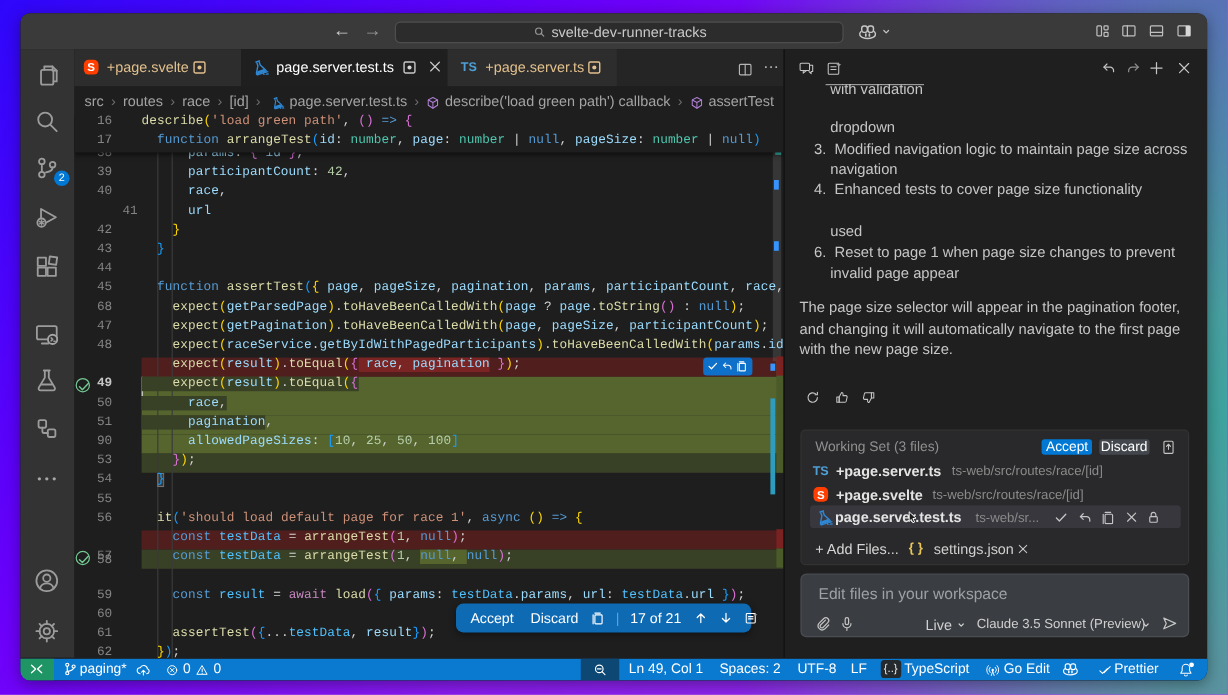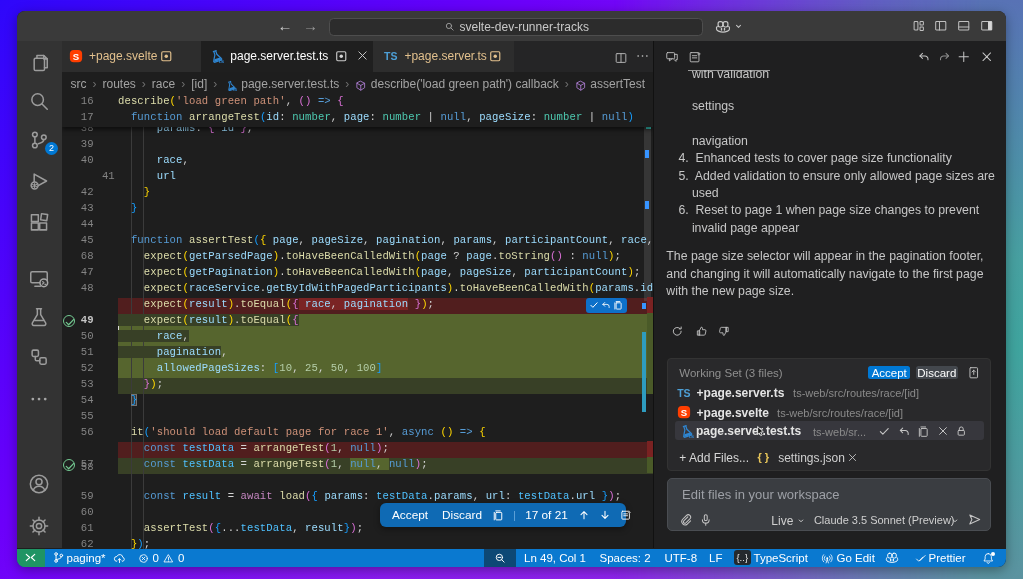--- a/index.html
+++ b/index.html
@@ -197,20 +197,21 @@
         </svg></span>describe('load green path') callback<i>›</i><span style="display:inline-block;line-height:0;position:relative;top:2.5px;margin-right:4px"><svg width="11.5" height="11.5" viewBox="0 0 16 16" fill="none" stroke="#b180d7" stroke-width="1.2" stroke-linecap="round" stroke-linejoin="round">
           <path d="M8 1.8l5.4 2.7v6.2L8 14.2l-5.4-3.5V4.5z"></path>
           <path d="M2.8 4.6L8 7.5l5.2-2.9M8 7.5v6.5"></path>
         </svg></span>assertTest</div>
 <div class="code">
 <div class="guide" style="left:68.72px"></div>
 <div class="guide" style="left:81.44px"></div>
 <div class="ln" style="top:26.5px;">38</div>
 <pre class="cr" style="top:26.5px"><i style="color:#d4d4d4">      </i><i style="color:#9cdcfe">params</i><i style="color:#d4d4d4">: </i><i style="color:#da70d6">{</i><i style="color:#9cdcfe"> id </i><i style="color:#da70d6">}</i><i style="color:#d4d4d4">,</i></pre>
 <div class="ln" style="top:42.5px;">39</div>
+<pre class="cr" style="top:42.5px"><i style="color:#d4d4d4">      </i><i style="color:#9cdcfe">participantCount</i><i style="color:#d4d4d4">: </i><i style="color:#b5cea8">42</i><i style="color:#d4d4d4">,</i></pre>
 <div class="ln" style="top:58.5px;">40</div>
 <pre class="cr" style="top:58.5px"><i style="color:#d4d4d4">      </i><i style="color:#9cdcfe">race</i><i style="color:#d4d4d4">,</i></pre>
 <div class="ln" style="top:74.5px;padding-left:40px;">41</div>
 <pre class="cr" style="top:74.5px"><i style="color:#d4d4d4">      </i><i style="color:#9cdcfe">url</i></pre>
 <div class="ln" style="top:90.5px;">42</div>
 <pre class="cr" style="top:90.5px"><i style="color:#d4d4d4">    </i><i style="color:#ffd700">}</i></pre>
 <div class="ln" style="top:106.5px;">43</div>
 <pre class="cr" style="top:106.5px"><i style="color:#d4d4d4">  </i><i style="color:#179fff">}</i></pre>
 <div class="ln" style="top:122.5px;">44</div>
 <pre class="cr" style="top:122.5px"></pre>
@@ -228,21 +229,21 @@
 <div class="abgB" style="top:218.5px"></div>
 <div class="ln" style="top:218.5px;color:#c6c6c6;font-weight:bold;">49</div>
 <pre class="cr" style="top:218.5px"><i style="color:#d4d4d4"><b class="dk"></b></i><b class="dk"><i style="color:#d4d4d4">    </i><i style="color:#dcdcaa">expect</i><i style="color:#ffd700">(</i><i style="color:#9cdcfe">result</i><i style="color:#ffd700">)</i><i style="color:#d4d4d4">.</i><i style="color:#dcdcaa">toEqual</i><i style="color:#ffd700">(</i><i style="color:#da70d6">{</i><i style="color:#d4d4d4"></i></b></pre>
 <div class="abgB" style="top:234.5px"></div>
 <div class="ln" style="top:234.5px;">50</div>
 <pre class="cr" style="top:234.5px"><i style="color:#d4d4d4"><b class="dk"></b></i><b class="dk"><i style="color:#d4d4d4">      </i><i style="color:#9cdcfe">race</i><i style="color:#d4d4d4">,</i><i style="color:#d4d4d4"></i></b></pre>
 <div class="abgB" style="top:250.5px"></div>
 <div class="ln" style="top:250.5px;">51</div>
 <pre class="cr" style="top:250.5px"><i style="color:#d4d4d4"><b class="dk"></b></i><b class="dk"><i style="color:#d4d4d4">      </i><i style="color:#9cdcfe">pagination</i><i style="color:#d4d4d4"></i></b><i style="color:#d4d4d4">,</i></pre>
 <div class="abgB" style="top:266.5px"></div>
-<div class="ln" style="top:266.5px;">52</div>
+<div class="ln" style="top:266.5px;">90</div>
 <pre class="cr" style="top:266.5px"><i style="color:#d4d4d4">      </i><i style="color:#9cdcfe">allowedPageSizes</i><i style="color:#d4d4d4">: </i><i style="color:#179fff">[</i><i style="color:#b5cea8">10</i><i style="color:#d4d4d4">, </i><i style="color:#b5cea8">25</i><i style="color:#d4d4d4">, </i><i style="color:#b5cea8">50</i><i style="color:#d4d4d4">, </i><i style="color:#b5cea8">100</i><i style="color:#179fff">]</i></pre>
 <div class="abg" style="top:282.5px"></div>
 <div class="ln" style="top:282.5px;">53</div>
 <pre class="cr" style="top:282.5px"><i style="color:#d4d4d4">    </i><i style="color:#da70d6">}</i><i style="color:#ffd700">)</i><i style="color:#d4d4d4">;</i></pre>
 <div class="ln" style="top:298.5px;">54</div>
 <pre class="cr" style="top:298.5px"><i style="color:#d4d4d4">  </i><i style="color:#179fff"><b class="bm">}</b></i></pre>
 <div class="ln" style="top:314.5px;">55</div>
 <pre class="cr" style="top:314.5px"></pre>
 <div class="ln" style="top:330.5px;">56</div>
 <pre class="cr" style="top:330.5px"><i style="color:#d4d4d4">  </i><i style="color:#dcdcaa">it</i><i style="color:#179fff">(</i><i style="color:#ce9178">'should load default page for race 1'</i><i style="color:#d4d4d4">, </i><i style="color:#569cd6">async</i><i style="color:#d4d4d4"> </i><i style="color:#ffd700">(</i><i style="color:#ffd700">)</i><i style="color:#d4d4d4"> </i><i style="color:#569cd6">=&gt;</i><i style="color:#d4d4d4"> </i><i style="color:#ffd700">{</i></pre>
@@ -344,24 +345,24 @@
       </svg></span>
 <span class="ico" style="left:940.4px;top:38.5px;"><svg width="13.5" height="13.5" viewBox="0 0 16 16" fill="none" stroke="#c5c5c5" stroke-width="1.2" stroke-linecap="round" stroke-linejoin="round">
         <path d="M8 2.5v11M2.5 8h11"></path>
       </svg></span>
 <span class="ico" style="left:963.0px;top:38.5px;"><svg width="13.5" height="13.5" viewBox="0 0 16 16" fill="none" stroke="#c5c5c5" stroke-width="1.2" stroke-linecap="round" stroke-linejoin="round">
         <path d="M3.5 3.5l9 9M12.5 3.5l-9 9"></path>
       </svg></span>
 <div class="abs" style="left:636.0px;top:59px;right:0;height:238px;overflow:hidden">
 <div class="abs" style="left:35.5px;top:0.2px;width:82px;height:1px;background:#9a9a9a"></div>
 <div class="msg" style="left:39.39999999999998px;top:-2.700000000000003px">with validation</div>
-<div class="msg" style="left:39.39999999999998px;top:29.39999999999999px">settings</div>
+<div class="msg" style="left:39.39999999999998px;top:29.39999999999999px">dropdown</div>
+<div class="msg" style="left:25.899999999999977px;top:46.7px">3.&nbsp; Modified navigation logic to maintain page size across</div>
 <div class="msg" style="left:39.39999999999998px;top:64.10000000000002px">navigation</div>
 <div class="msg" style="left:25.899999999999977px;top:81.4px">4.&nbsp; Enhanced tests to cover page size functionality</div>
-<div class="msg" style="left:25.899999999999977px;top:98.70000000000002px">5.&nbsp; Added validation to ensure only allowed page sizes are</div>
 <div class="msg" style="left:39.39999999999998px;top:116.0px">used</div>
 <div class="msg" style="left:25.899999999999977px;top:133.4px">6.&nbsp; Reset to page 1 when page size changes to prevent</div>
 <div class="msg" style="left:39.39999999999998px;top:150.70000000000002px">invalid page appear</div>
 <div class="msg" style="left:13.799999999999955px;top:196.5px">and changing it will automatically navigate to the first page</div>
 <div class="msg" style="left:13.799999999999955px;top:179.2px">The page size selector will appear in the pagination footer,</div>
 <div class="msg" style="left:13.799999999999955px;top:213.90000000000003px">with the new page size.</div>
 </div>
 <span class="ico" style="left:654.1px;top:313.5px;"><svg width="12.5" height="12.5" viewBox="0 0 16 16" fill="none" stroke="#c5c5c5" stroke-width="1.2" stroke-linecap="round" stroke-linejoin="round">
         <path d="M13 8a5 5 0 11-1.5-3.5"></path>
         <path d="M13 2.5V5h-2.5"></path>

